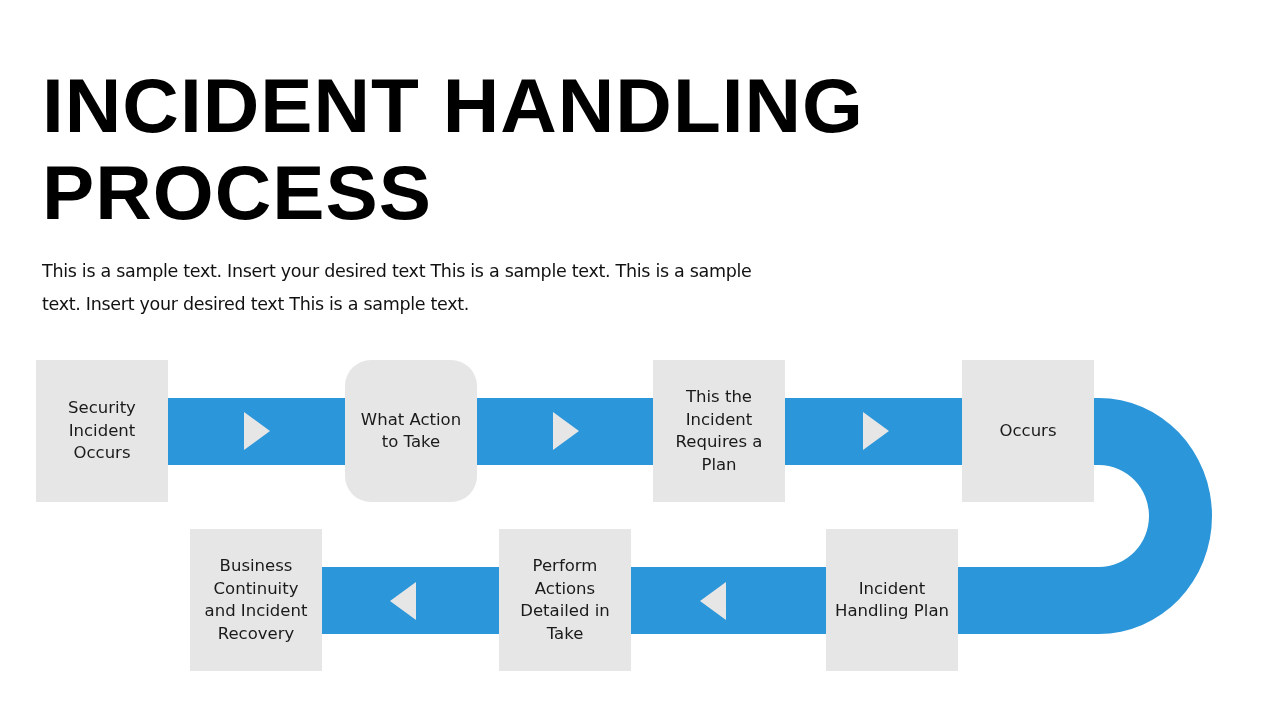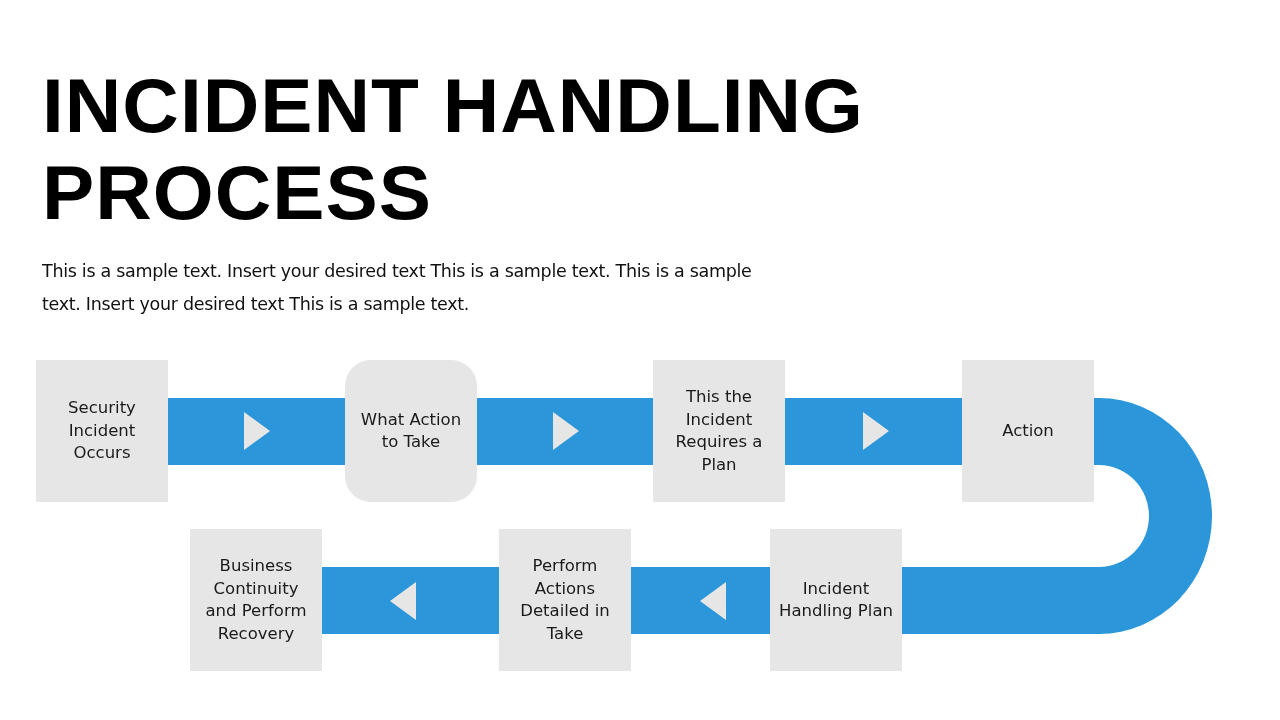--- a/index.html
+++ b/index.html
@@ -64,23 +64,23 @@
 <div class="box" style="left:36px; top:360px;">
   <span style="display:block; width:80px;">Security Incident Occurs</span>
 </div>
 <div class="box" style="left:345px; top:360px;border-radius:26px;">
   <span style="display:block; width:110px;">What Action to Take</span>
 </div>
 <div class="box" style="left:653px; top:360px;">
   <span style="display:block; width:100px;">This the Incident Requires a Plan</span>
 </div>
 <div class="box" style="left:962px; top:360px;">
-  <span>Action</span>
+  <span>Occurs</span>
 </div>
-<div class="box" style="left:770px; top:529px;">
+<div class="box" style="left:826px; top:529px;">
   <span style="display:block; width:122px;">Incident Handling Plan</span>
 </div>
 <div class="box" style="left:499px; top:529px;">
   <span style="display:block; width:95px;">Perform Actions Detailed in Take</span>
 </div>
 <div class="box" style="left:190px; top:529px;">
-  <span style="display:block; width:124px;">Business Continuity and Perform Recovery</span>
+  <span style="display:block; width:124px;">Business Continuity and Incident Recovery</span>
 </div>
 
 </body></html>

